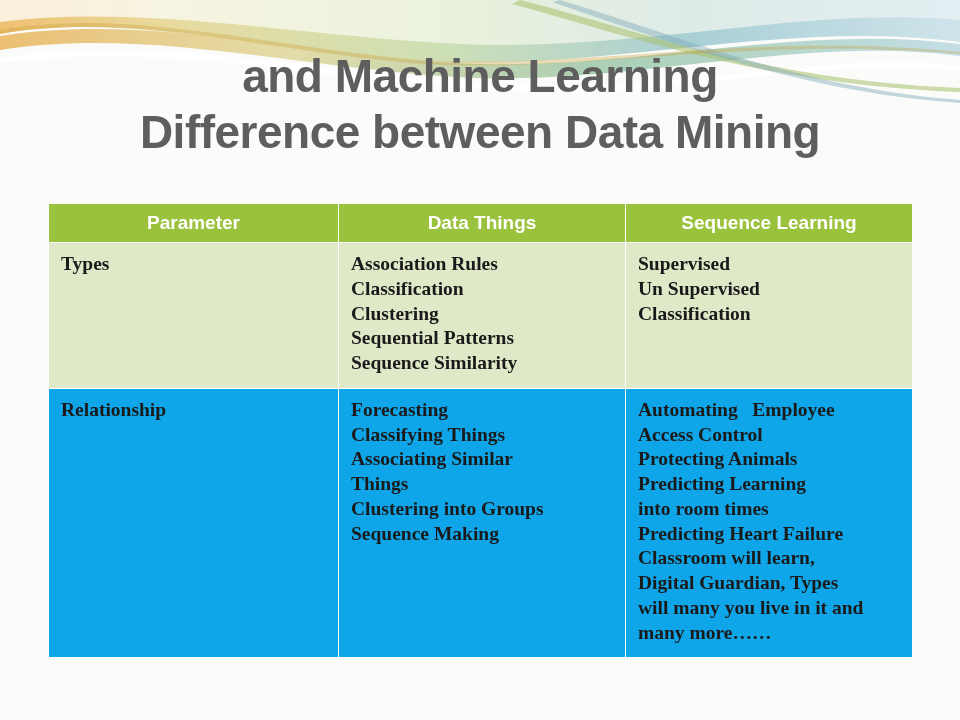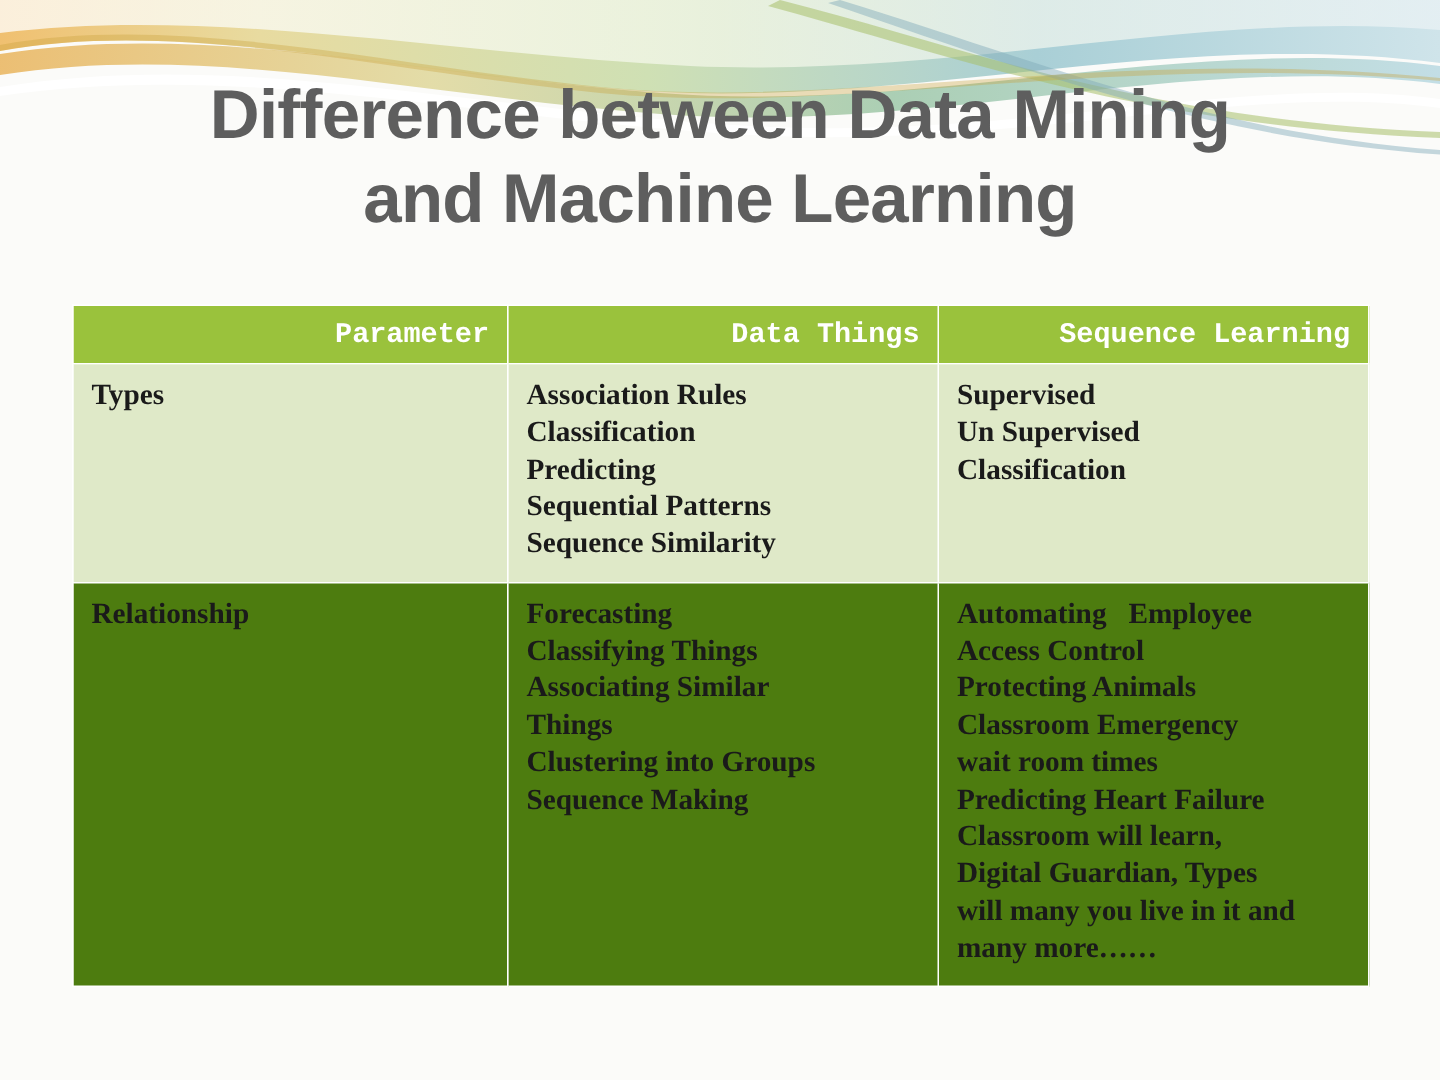--- a/index.html
+++ b/index.html
@@ -48,39 +48,39 @@
     width: 864px;
   }
   table.cmp {
     border-collapse: collapse;
     width: 864px;
     table-layout: fixed;
   }
   table.cmp th {
     background: #9ac23c;
     color: #ffffff;
-    font-family: Liberation Mono, monospace;
+    font-family: Liberation Sans, sans-serif;
     font-size: 19px;
     font-weight: bold;
-    text-align: right;
+    text-align: center;
     padding: 7px 12px;
     border: 1px solid #ffffff;
     height: 24px;
   }
   table.cmp td {
     font-family: "Liberation Serif", serif;
     font-size: 19.5px;
     color: #1a1a1a;
     vertical-align: top;
     padding: 9px 12px 12px 12px;
     border: 1px solid #ffffff;
     line-height: 1.27;
   }
   tr.row-a td { background: #dfe9c8; }
-  tr.row-b td { background: #4d7c0f; }
+  tr.row-b td { background: #0ea5e9; }
   td.param { font-weight: bold; }
   .col1 { width: 290px; }
   .col2 { width: 287px; }
   .col3 { width: 287px; }
   .lines span { display: block; white-space: pre; font-weight: bold; }
 </style>
 </head>
 <body>
 
 <div class="slide">
@@ -110,22 +110,22 @@
     <path d="M0,0 L960,0 L960,42 C780,18 600,74 420,60 C260,48 120,12 0,34 Z" fill="url(#g1)"></path>
     <path d="M0,0 L960,0 L960,20 C800,6 640,52 460,44 C300,36 140,4 0,22 Z" fill="url(#g3)" opacity="0.75"></path>
     <path d="M0,36 C140,14 280,50 440,62 C620,76 790,22 960,44 L960,56 C790,34 620,90 440,76 C280,64 140,28 0,50 Z" fill="url(#g2)" opacity="0.85"></path>
     <path d="M0,58 C160,32 320,74 500,84 C680,94 830,48 960,66 L960,72 C830,54 680,100 500,90 C320,80 160,40 0,64 Z" fill="#ffffff" opacity="0.9"></path>
     <path d="M520,0 C640,30 760,80 960,88 L960,92 C760,84 630,36 512,4 Z" fill="#a8bf6a" opacity="0.55"></path>
     <path d="M560,0 C680,36 800,88 960,100 L960,103 C800,92 670,42 552,2 Z" fill="#7fa8b8" opacity="0.45"></path>
     <path d="M0,30 C120,8 260,44 400,58 C560,74 740,30 960,52 L960,54 C740,34 560,78 400,62 C260,48 120,12 0,34 Z" fill="#c9a13a" opacity="0.35"></path>
   </svg>
 
   <div class="title">
+    <div>and Machine Learning</div>
     <div>Difference between Data Mining</div>
-    <div>and Machine Learning</div>
   </div>
 
   <div class="table-wrap">
     <table class="cmp">
       <colgroup>
         <col class="col1">
           <col class="col2">
           <col class="col3">
       </colgroup>
       <thead>
@@ -134,21 +134,21 @@
           <th>Data Things</th>
           <th>Sequence Learning</th>
         </tr>
       </thead>
       <tbody>
         <tr class="row-a">
           <td class="param">Types</td>
           <td class="lines">
               <span>Association Rules</span>
               <span>Classification</span>
-              <span>Predicting</span>
+              <span>Clustering</span>
               <span>Sequential Patterns</span>
               <span>Sequence Similarity</span>
             </td>
           <td class="lines">
               <span>Supervised</span>
               <span>Un Supervised</span>
               <span>Classification</span>
             </td>
         </tr>
         <tr class="row-b">
@@ -158,22 +158,22 @@
               <span>Classifying Things</span>
               <span>Associating Similar</span>
               <span>Things</span>
               <span>Clustering into Groups</span>
               <span>Sequence Making</span>
             </td>
           <td class="lines">
               <span>Automating   Employee</span>
               <span>Access Control</span>
               <span>Protecting Animals</span>
-              <span>Classroom Emergency</span>
-              <span>wait room times</span>
+              <span>Predicting Learning</span>
+              <span>into room times</span>
               <span>Predicting Heart Failure</span>
               <span>Classroom will learn,</span>
               <span>Digital Guardian, Types</span>
               <span>will many you live in it and</span>
               <span>many more……</span>
             </td>
         </tr>
       </tbody>
     </table>
   </div>

